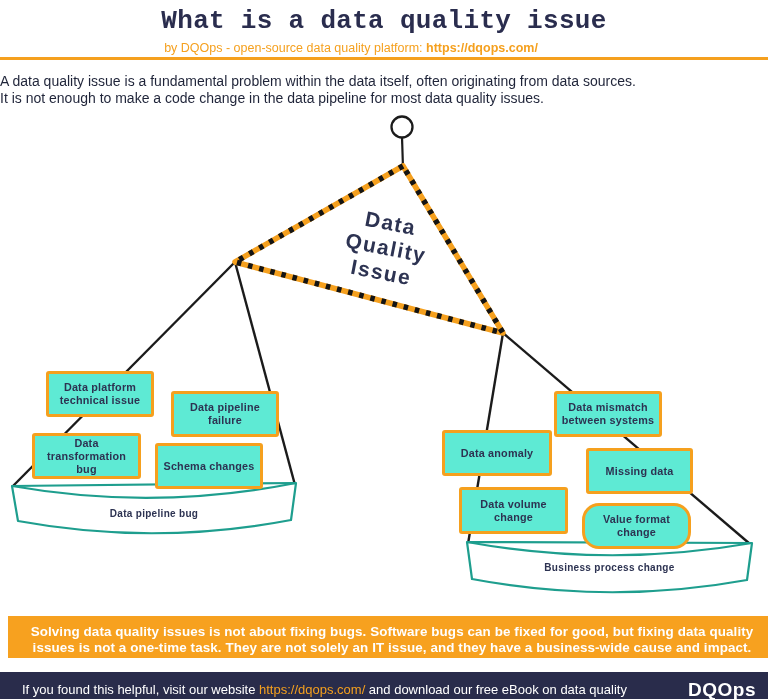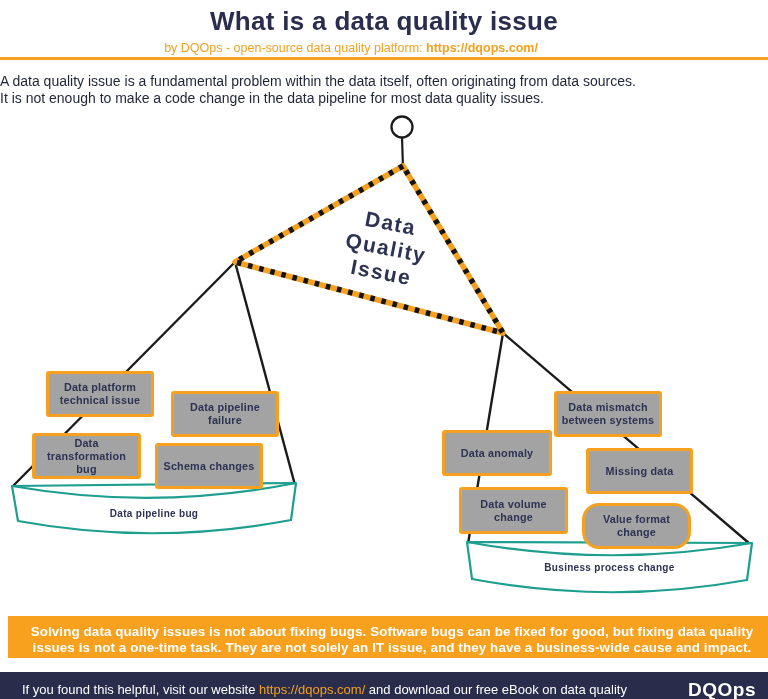--- a/index.html
+++ b/index.html
@@ -4,41 +4,41 @@
 <style>
   html,body { margin:0; padding:0; background:#ffffff; }
   .page {
     position:relative; width:768px; height:699px; overflow:hidden;
     background:#ffffff; font-family:"Liberation Sans", sans-serif;
     color:#2d3352;
   }
   
   .title {
     position:absolute; top:6px; left:0; width:768px; text-align:center;
-    font-size:26px; font-weight:700; color:#2a2d4e; letter-spacing:0.3px;
+    font-size:26px; font-weight:700; color:#2a2d4e; letter-spacing:0.3px;font-family:Liberation Mono, monospace;
   }
   .subtitle {
     position:absolute; top:41px; left:4px; width:694px; text-align:center;
     font-size:12.5px; font-weight:500; color:#f5a01e;
   }
   .subtitle .lnk { font-weight:700; color:#f5a01e; text-decoration:none; }
   .rule { position:absolute; top:57px; left:0; width:768px; height:3px; background:#f5a01e; }
   .intro {
     position:absolute; top:73px; left:0; width:768px; text-align:left;
     font-size:14px; font-weight:500; color:#1f2439; line-height:17px;
   }
   
   .diagram-svg { position:absolute; top:0; left:0; }
   .flag-label {
     position:absolute; left:311px; top:210px; width:150px; text-align:center;
     transform:rotate(11deg); font-size:21px; font-weight:600; color:#2d3352;
     line-height:25px; letter-spacing:1.5px;
   }
   .node {
-    position:absolute; box-sizing:border-box; background:#a3a3a3;
+    position:absolute; box-sizing:border-box; background:#5eead4;
     border:3px solid #f5a01e; border-radius:3px;
     display:flex; align-items:center; justify-content:center; text-align:center;
     font-size:10.8px; font-weight:600; color:#2d3352; line-height:13px;
     letter-spacing:0.2px; padding:20px 4px;
   }
   .b1 { left:46px;  top:371px; width:108px; height:43px; }
   .b2 { left:171px; top:391px; width:108px; height:45px; }
   .b3 { left:32px;  top:433px; width:109px; height:45px; }
   .b4 { left:155px; top:443px; width:108px; height:45px; }
   .b5 { left:554px; top:391px; width:108px; height:45px; }

